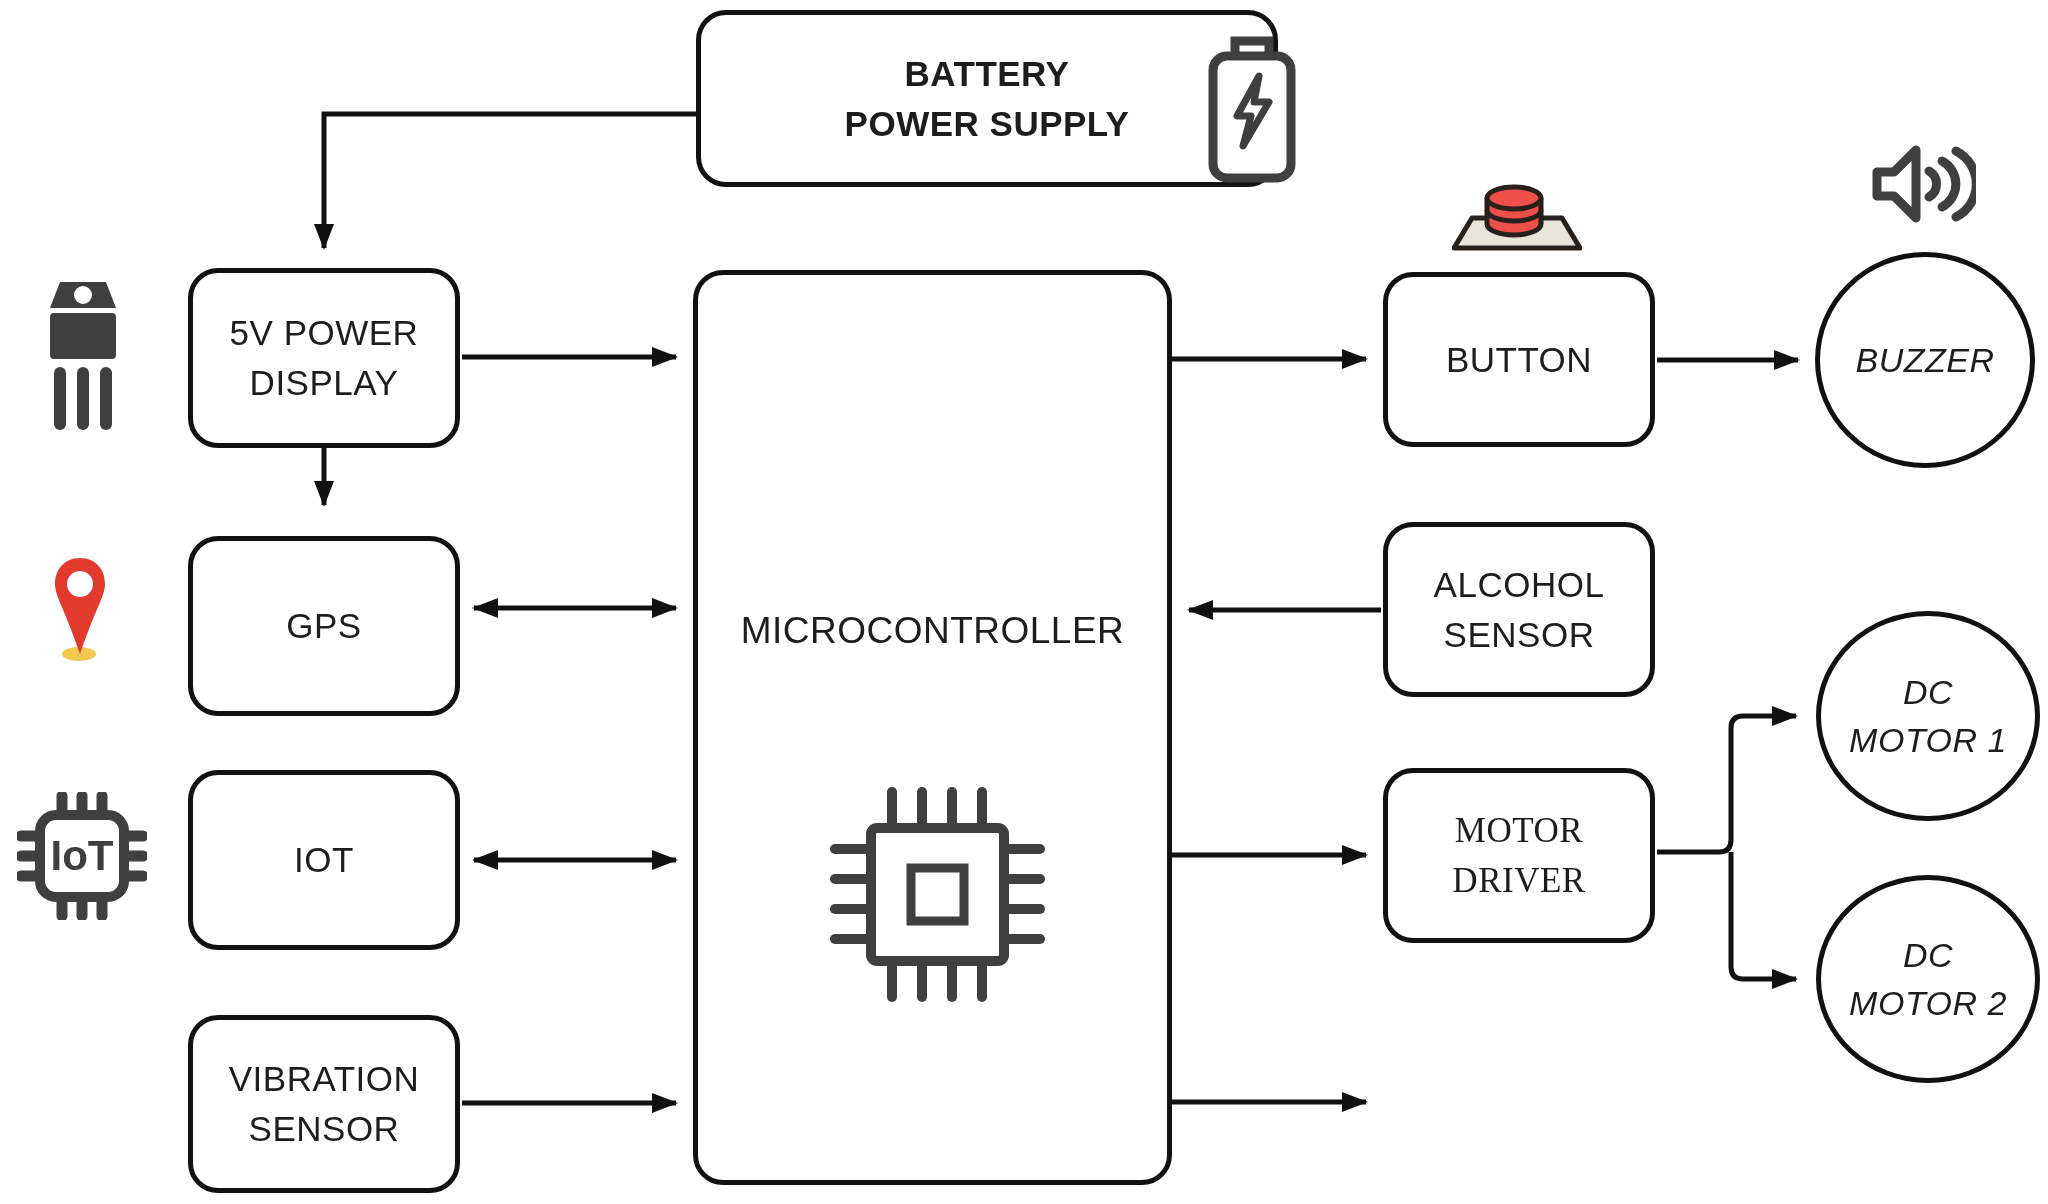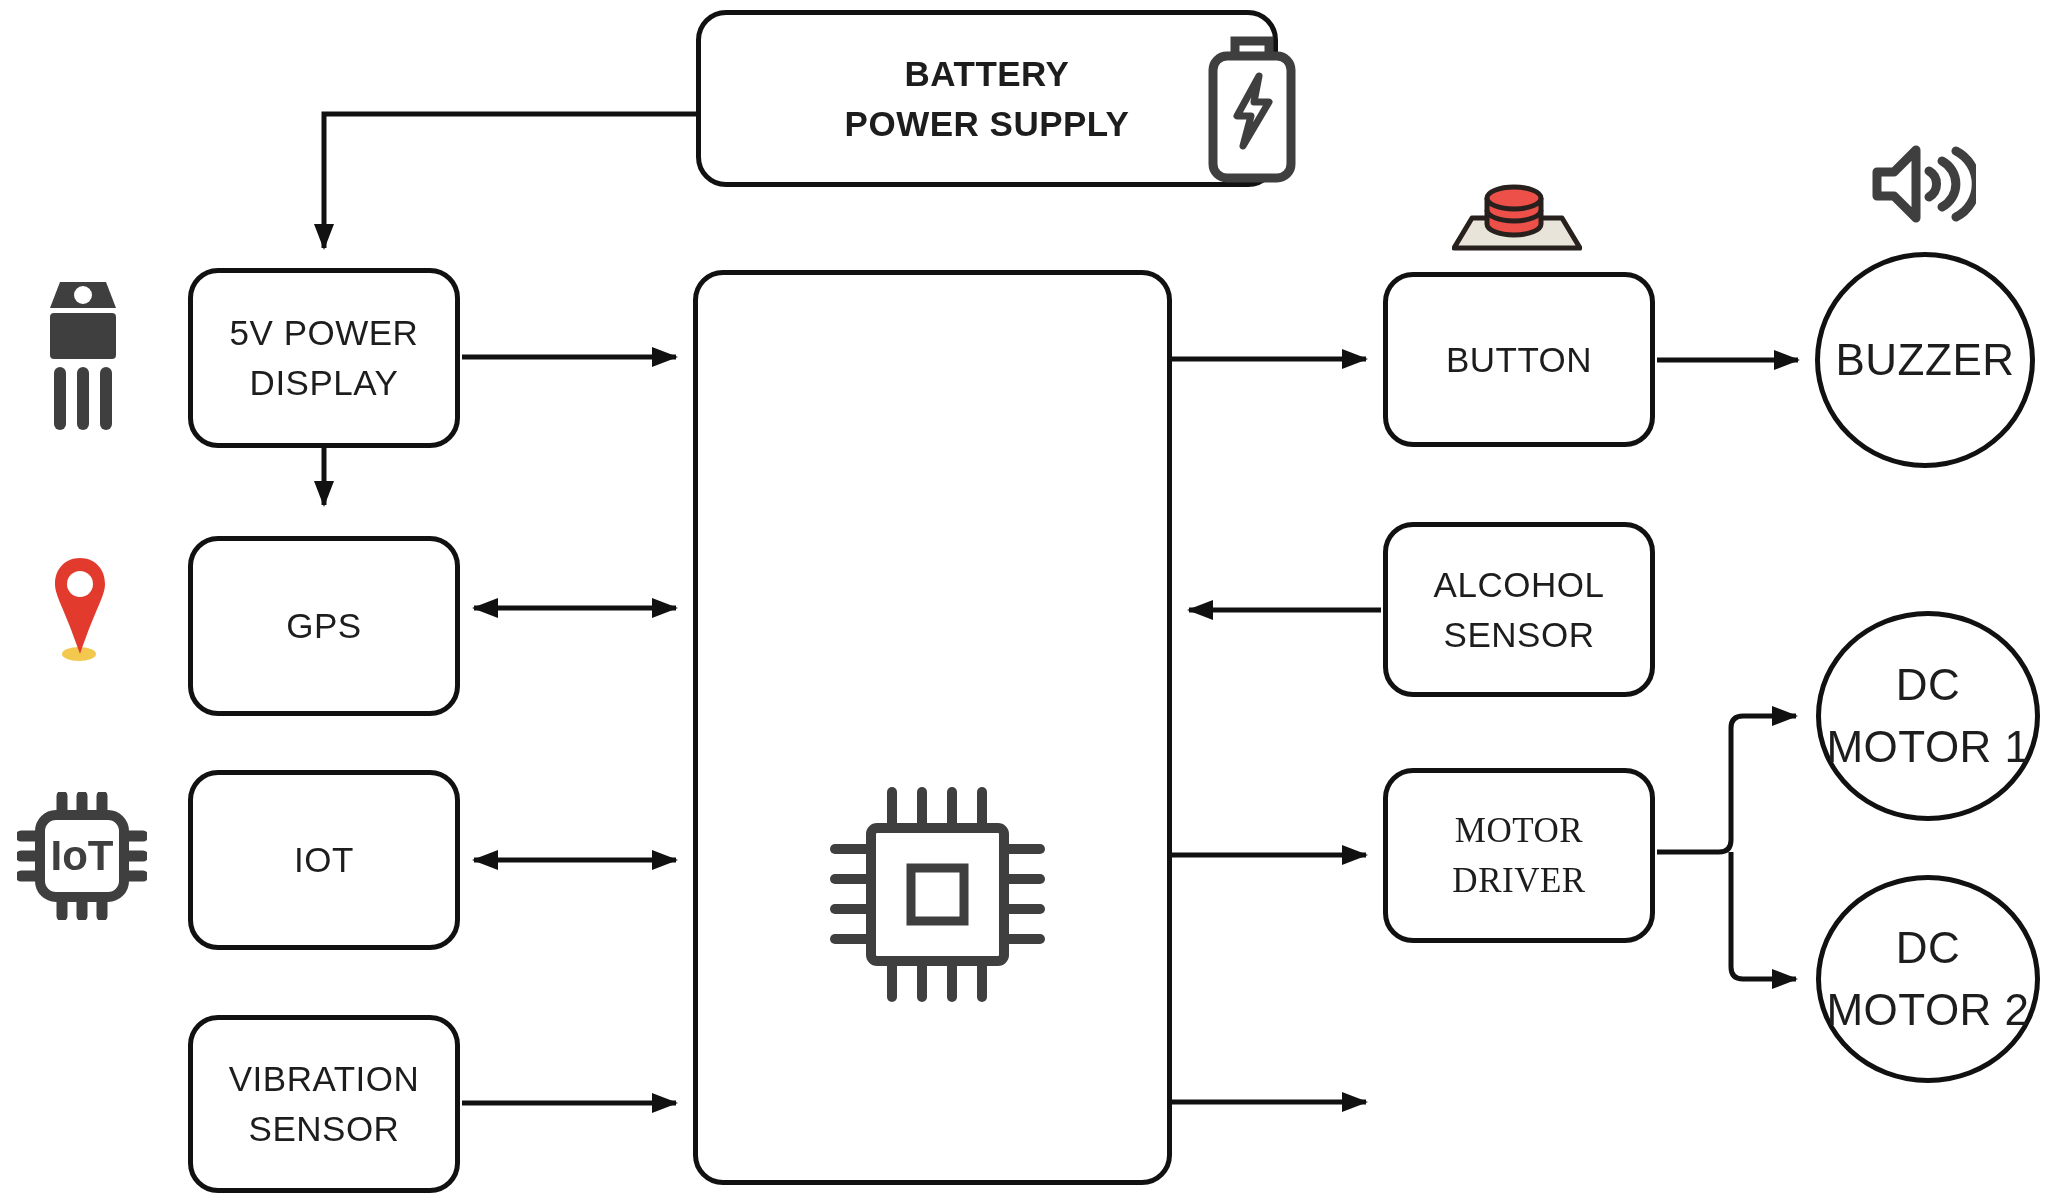--- a/index.html
+++ b/index.html
@@ -18,21 +18,21 @@
     position:relative;width:2048px;height:1204px;background:var(--bg);
     font-family:"Liberation Sans",sans-serif;color:var(--text);
     overflow:hidden;
   }
   #connectors{position:absolute;left:0;top:0;width:2048px;height:1204px;}
   .node{
     position:absolute;box-sizing:border-box;display:flex;align-items:center;justify-content:center;
     text-align:center;border:5px solid var(--line);background:#fff;border-radius:30px;
     font-size:35px;line-height:1.42;letter-spacing:.5px;white-space:pre-line;
   }
-  .node.ellipse{border-radius:50%;font-size:44px;}
+  .node.ellipse{border-radius:50%;font-size:34px;font-style:italic;}
   .node.mcu{align-items:flex-start;}
   .mcu-label{position:absolute;top:330px;left:0;right:0;text-align:center;font-size:37px;white-space:pre-line;}
   .icon{position:absolute;}
 </style>
 </head>
 <body>
 
 <div class="stage">
 
   <svg id="connectors" viewBox="0 0 2048 1204">
@@ -75,20 +75,21 @@
   <div class="node" style="left:188px;top:770px;width:272px;height:180px;">
     <span>IOT</span>
   </div>
 
   <div class="node" style="left:188px;top:1015px;width:272px;height:178px;">
     <span>VIBRATION
 SENSOR</span>
   </div>
 
   <div class="node mcu" style="left:693px;top:270px;width:479px;height:915px;">
+    <span class="mcu-label">MICROCONTROLLER</span>
     
     <svg class="icon" style="left:132px;top:512px;" width="215" height="215" viewBox="0 0 215 215">
       <g stroke="var(--icon-gray)" stroke-width="10" stroke-linecap="round">
         <line x1="62" y1="5" x2="62" y2="38"></line>
           <line x1="92" y1="5" x2="92" y2="38"></line>
         <line x1="122" y1="5" x2="122" y2="38"></line>
           <line x1="152" y1="5" x2="152" y2="38"></line>
         <line x1="62" y1="177" x2="62" y2="210"></line>
           <line x1="92" y1="177" x2="92" y2="210"></line>
         <line x1="122" y1="177" x2="122" y2="210"></line>

